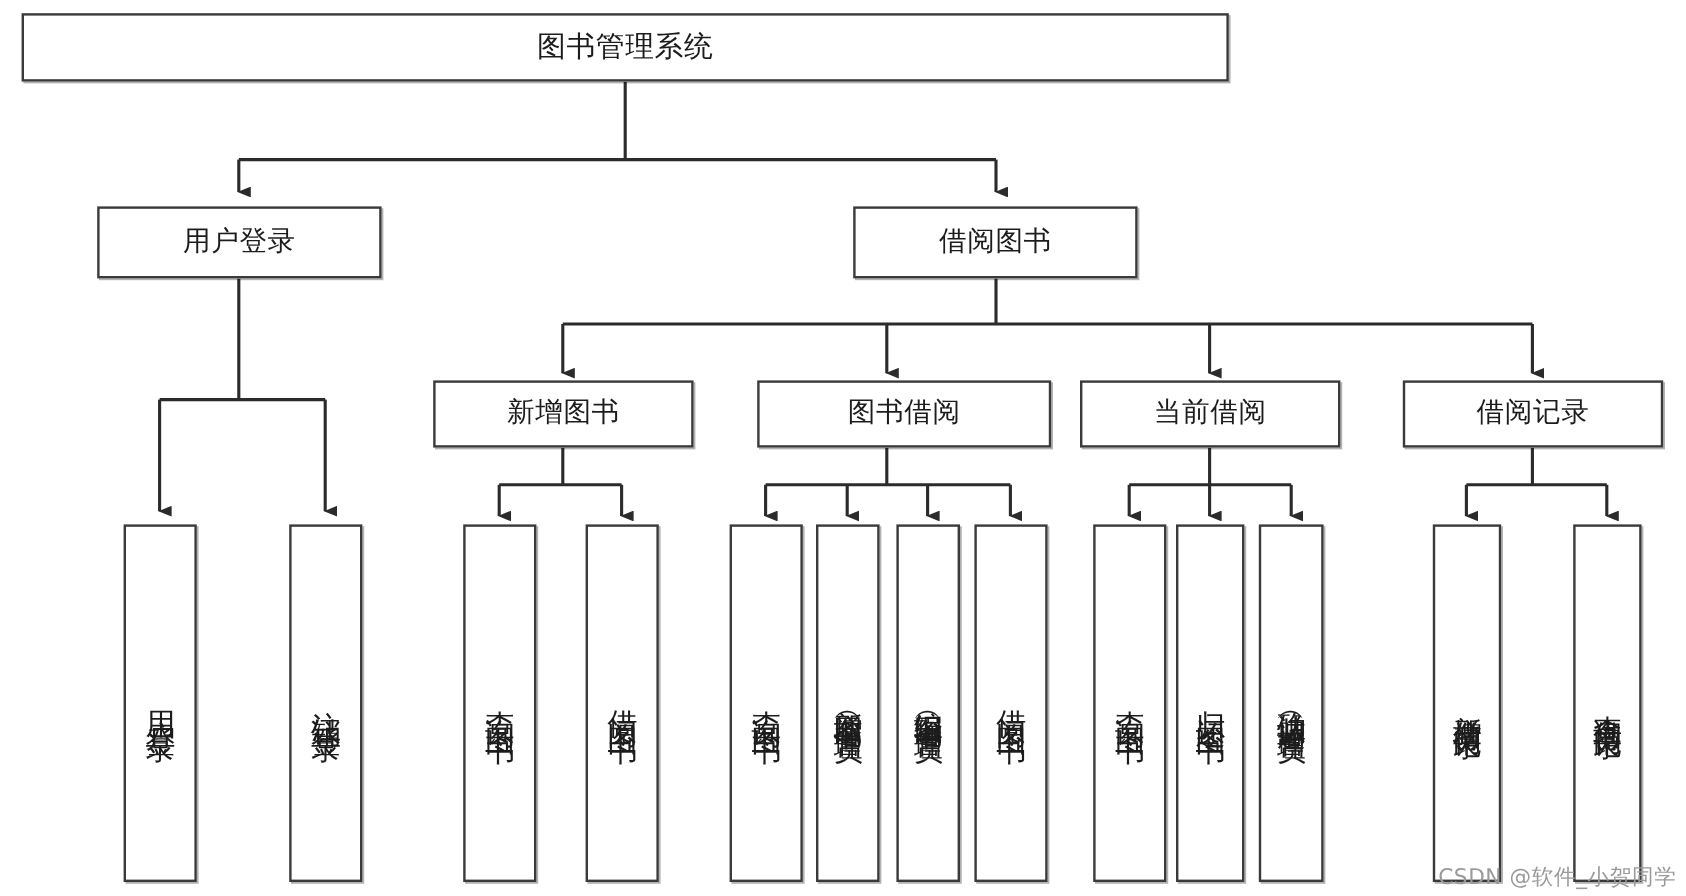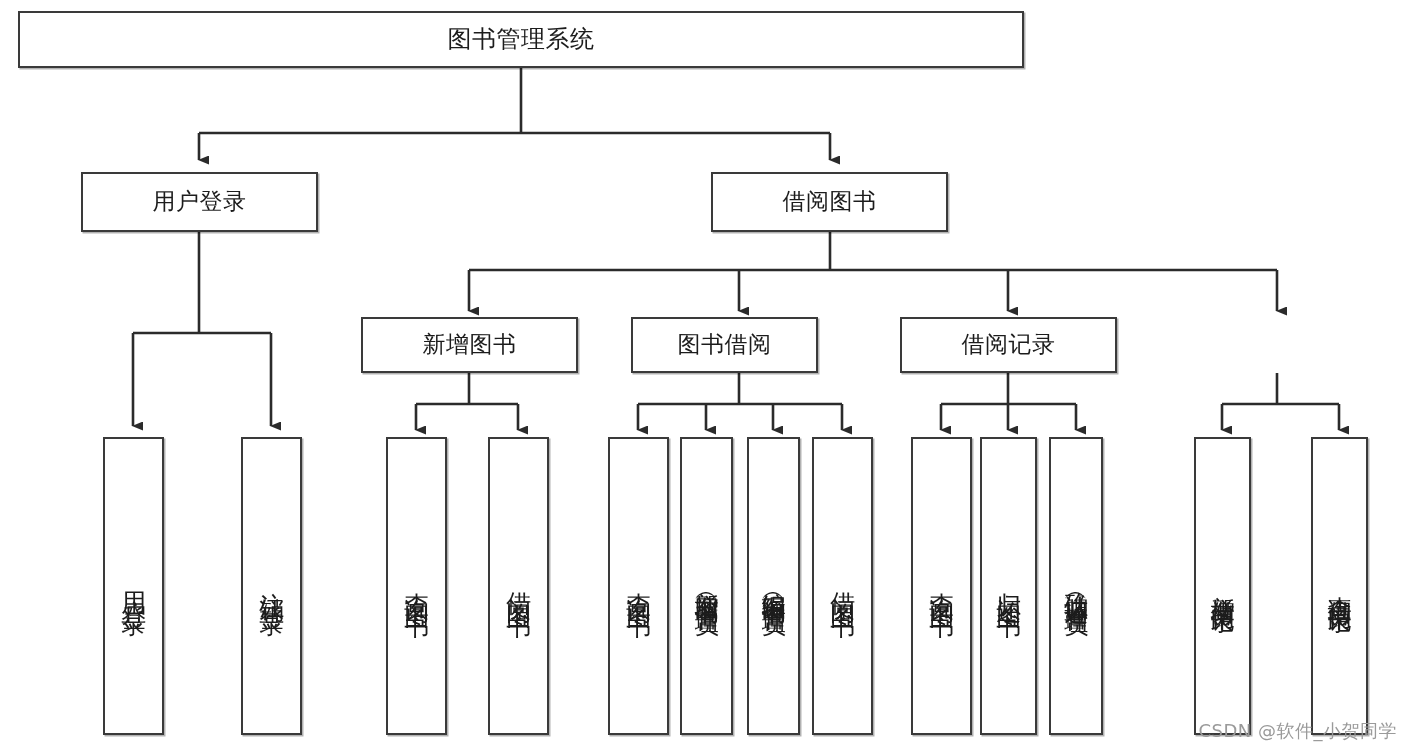--- a/index.html
+++ b/index.html
@@ -147,28 +147,31 @@
   </div>
 
   <div class="node horiz" style="left:711px; top:172px; width:237px; height:60px;">
     <span class="node-label">借阅图书</span>
   </div>
 
   <div class="node horiz" style="left:361px; top:317px; width:217px; height:56px;">
     <span class="node-label">新增图书</span>
   </div>
 
-  <div class="node horiz" style="left:631px; top:317px; width:187px; height:56px;">
+  <div class="node horiz" style="left:631px; top:317px; width:245px; height:56px;">
     <span class="node-label">图书借阅</span>
   </div>
 
   <div class="node horiz" style="left:900px; top:317px; width:217px; height:56px;">
+    <span class="node-label">当前借阅</span>
+  </div>
+
+  <div class="node horiz" style="left:1169px; top:317px; width:217px; height:56px;">
     <span class="node-label">借阅记录</span>
   </div>
-
 
   <div class="node vert" style="left:103px; top:437px; width:61px; height:298px;">
     <span class="node-label">用户登录</span>
   </div>
 
   <div class="node vert" style="left:241px; top:437px; width:61px; height:298px;">
     <span class="node-label">注销登录</span>
   </div>
 
   <div class="node vert" style="left:386px; top:437px; width:61px; height:298px;">

